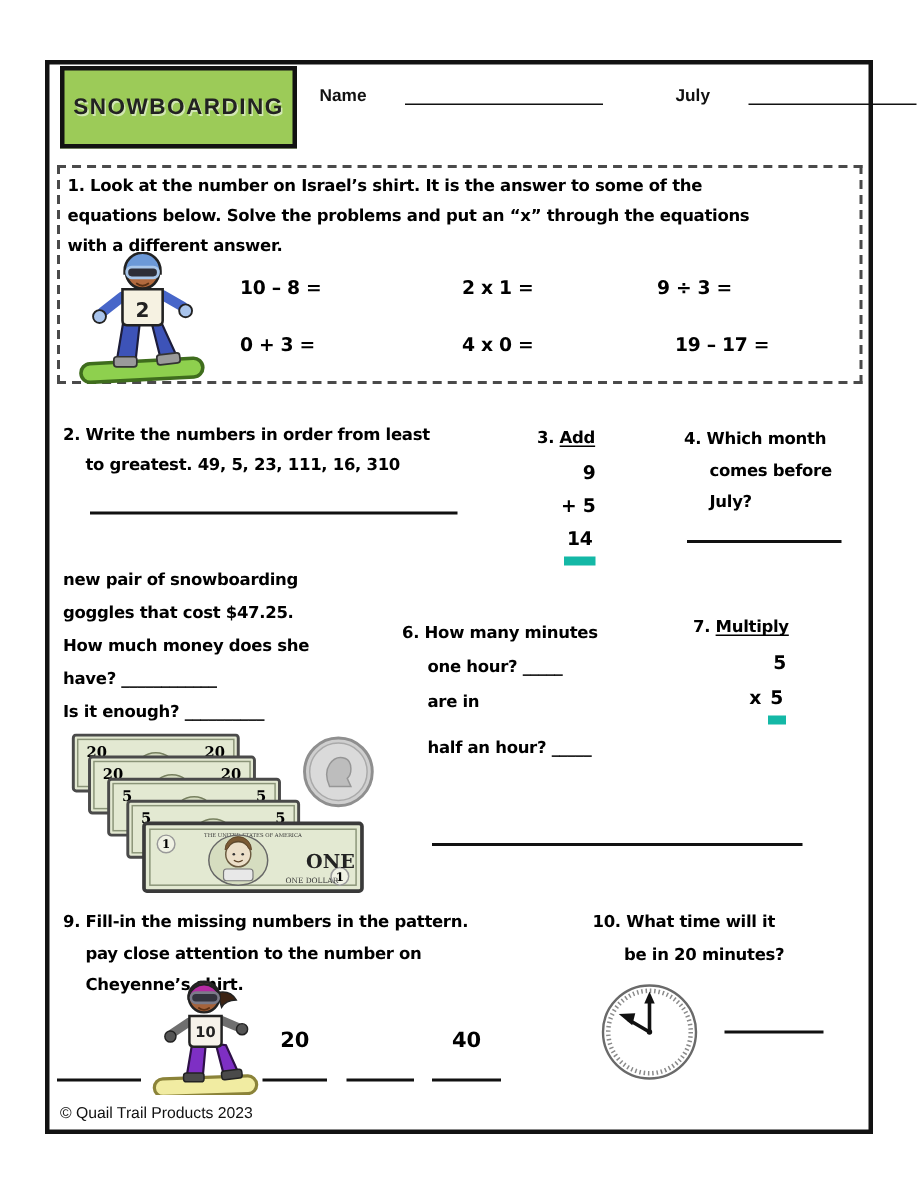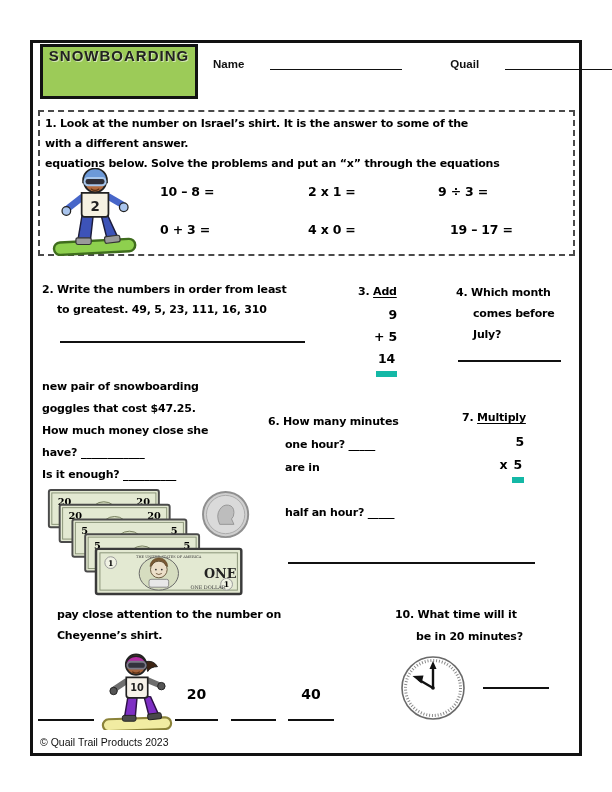--- a/index.html
+++ b/index.html
@@ -2,21 +2,21 @@
 <html><head>
 <meta charset="utf-8">
 <style>
   html,body{margin:0;padding:0;background:#fff;}
   .sheet{position:relative;width:612px;height:792px;background:#fff;overflow:hidden;
          font-family:"DejaVu Sans",sans-serif;color:#000;}
   .pageborder{position:absolute;left:30px;top:40px;width:552px;height:716px;
               border:3px solid #121212;box-sizing:border-box;}
   .titlebox{position:absolute;left:40px;top:44px;width:158px;height:55px;
             background:#9ccb58;border:3px solid #121212;box-sizing:border-box;
-            display:flex;justify-content:center;}
+            display:flex;align-items:center;justify-content:center;}
   .titlebox span{font-family:"Liberation Sans",sans-serif;font-weight:700;font-size:15px;
                  letter-spacing:1px;color:#222;text-shadow:1px 1px 0 rgba(255,255,255,.55);}
   .namedate{position:absolute;left:213px;top:48px;display:flex;align-items:flex-end;height:22px;
             font-family:"Liberation Sans",sans-serif;font-size:11.5px;font-weight:700;color:#111;gap:20px;}
   .blank{display:inline-block;border-bottom:1.5px solid #111;height:14px;}
   .nameblank{width:132px;margin-left:6px;}
   .dateblank{width:112px;margin-left:6px;}
   .datelbl{margin-left:28px;}
   .t{font-weight:700;font-size:11px;letter-spacing:-0.2px;line-height:20px;color:#000;}
   .q1box{position:absolute;left:38px;top:110px;width:537px;height:146px;
@@ -43,29 +43,29 @@
 <div class="sheet">
 
   <div class="pageborder"></div>
 
   <div class="titlebox">
     <span>SNOWBOARDING</span>
   </div>
   <div class="namedate">
     <span>Name</span>
     <span class="blank nameblank"></span>
-    <span class="datelbl">Quail</span>
+    <span class="datelbl">July</span>
     <span class="blank dateblank"></span>
   </div>
 
   <div class="q1box"></div>
   <div class="q1text t">
     <div>1. Look at the number on Israel’s shirt. It is the answer to some of the</div>
+    <div>equations below. Solve the problems and put an “x” through the equations</div>
     <div>with a different answer.</div>
-    <div>equations below. Solve the problems and put an “x” through the equations</div>
   </div>
 
   <svg class="abs" style="left:52px;top:168px" width="88" height="88" viewBox="0 0 92 92">
     <rect x="2" y="76" width="85" height="13" rx="6.5" fill="#8ed04e" stroke="#3f6d1d" stroke-width="2.5" transform="rotate(-3 44 82)"></rect>
     <line x1="31" y1="31" x2="17" y2="42" stroke="#4766c9" stroke-width="7" stroke-linecap="round"></line>
     <line x1="59" y1="30" x2="73" y2="38" stroke="#4766c9" stroke-width="7" stroke-linecap="round"></line>
     <circle cx="15" cy="45" r="4.5" fill="#a9c4ec" stroke="#222" stroke-width="1.3"></circle>
     <circle cx="75" cy="41" r="4.5" fill="#a9c4ec" stroke="#222" stroke-width="1.3"></circle>
     <path d="M32 46 L27 76 L40 77 L43 50 Z" fill="#3d53b8" stroke="#1c1c3a" stroke-width="1.5"></path>
     <path d="M51 48 L58 76 L69 73 L58 49 Z" fill="#3d53b8" stroke="#1c1c3a" stroke-width="1.5"></path>
@@ -107,21 +107,21 @@
   <div class="abs t" style="left:456px;top:282px;width:120px;line-height:21px">
     <div>4. Which month</div>
     <div class="indent17">comes before</div>
     <div class="indent17">July?</div>
   </div>
   <div class="ansline" style="left:458px;top:360px;width:103px"></div>
 
   <div class="abs t" style="left:42px;top:376px;width:235px;line-height:22px">
     <div>new pair of snowboarding</div>
     <div>goggles that cost $47.25.</div>
-    <div>How much money close she</div>
+    <div>How much money does she</div>
     <div>have? ____________</div>
     <div>Is it enough? __________</div>
   </div>
 
   <svg class="abs" style="left:45px;top:489px" width="210" height="108" viewBox="0 0 210 110">
     <g transform="translate(2,1)">
       <rect width="112" height="38" rx="2" fill="#e3e9d2" stroke="#4a4a4a" stroke-width="2"></rect>
       <rect x="3" y="3" width="106" height="32" fill="none" stroke="#8a9478" stroke-width="1"></rect>
       <text x="9" y="15" font-size="10" font-weight="bold" font-family="DejaVu Serif, serif">20</text>
       <text x="103" y="15" text-anchor="end" font-size="10" font-weight="bold" font-family="DejaVu Serif, serif">20</text>
@@ -174,37 +174,38 @@
       <circle cx="182" cy="26" r="23" fill="#cfcfcf" stroke="#8f8f8f" stroke-width="2"></circle>
       <circle cx="182" cy="26" r="19.5" fill="#dadada" stroke="#aaaaaa" stroke-width="1"></circle>
       <path d="M176 36 q-4 -9 0 -15 q3.5 -5.5 9 -4.5 q5.5 1 5.5 7.5 q0 4.5 -2.5 6.5 l2.5 5.5 Z" fill="#bdbdbd" stroke="#969696" stroke-width="1"></path>
     </g>
   </svg>
 
   <div class="abs t" style="left:268px;top:410px;line-height:23px">
     <div>6. How many minutes</div>
     <div class="indent17">one hour? _____</div>
     <div class="indent17">are in</div>
-    <div class="indent17" style="margin-top:22px">half an hour? _____</div>
+    <div class="indent17" style="margin-top:8px">half an hour? _____</div>
   </div>
 
   <div class="abs t" style="left:462px;top:408px">
     <div>
       <span>7.</span>
       <span class="u">Multiply</span>
     </div>
     <div class="col" style="width:32px;margin-left:30px;margin-top:2px;line-height:23px">
       <div>5</div>
       <div><span>x</span>&nbsp;<span class="sumline">5</span></div>
     </div>
   </div>
 
   <div class="ansline" style="left:288px;top:562px;width:247px"></div>
 
   <div class="abs t" style="left:42px;top:604px;width:360px;line-height:21px">
+    <div>9. Fill-in the missing numbers in the pattern.</div>
     <div class="indent15">pay close attention to the number on</div>
     <div class="indent15">Cheyenne’s shirt.</div>
   </div>
 
   <div class="patline" style="left:38px;top:719px;width:56px"></div>
 
   <svg class="abs" style="left:100px;top:652px" width="74" height="78" viewBox="0 0 74 80">
     <rect x="2" y="68" width="70" height="12" rx="6" fill="#f1eca2" stroke="#8b8339" stroke-width="2.2" transform="rotate(-2 37 74)"></rect>
     <line x1="26" y1="30" x2="14" y2="38" stroke="#6f6f6f" stroke-width="6" stroke-linecap="round"></line>
     <line x1="48" y1="29" x2="60" y2="34" stroke="#6f6f6f" stroke-width="6" stroke-linecap="round"></line>

